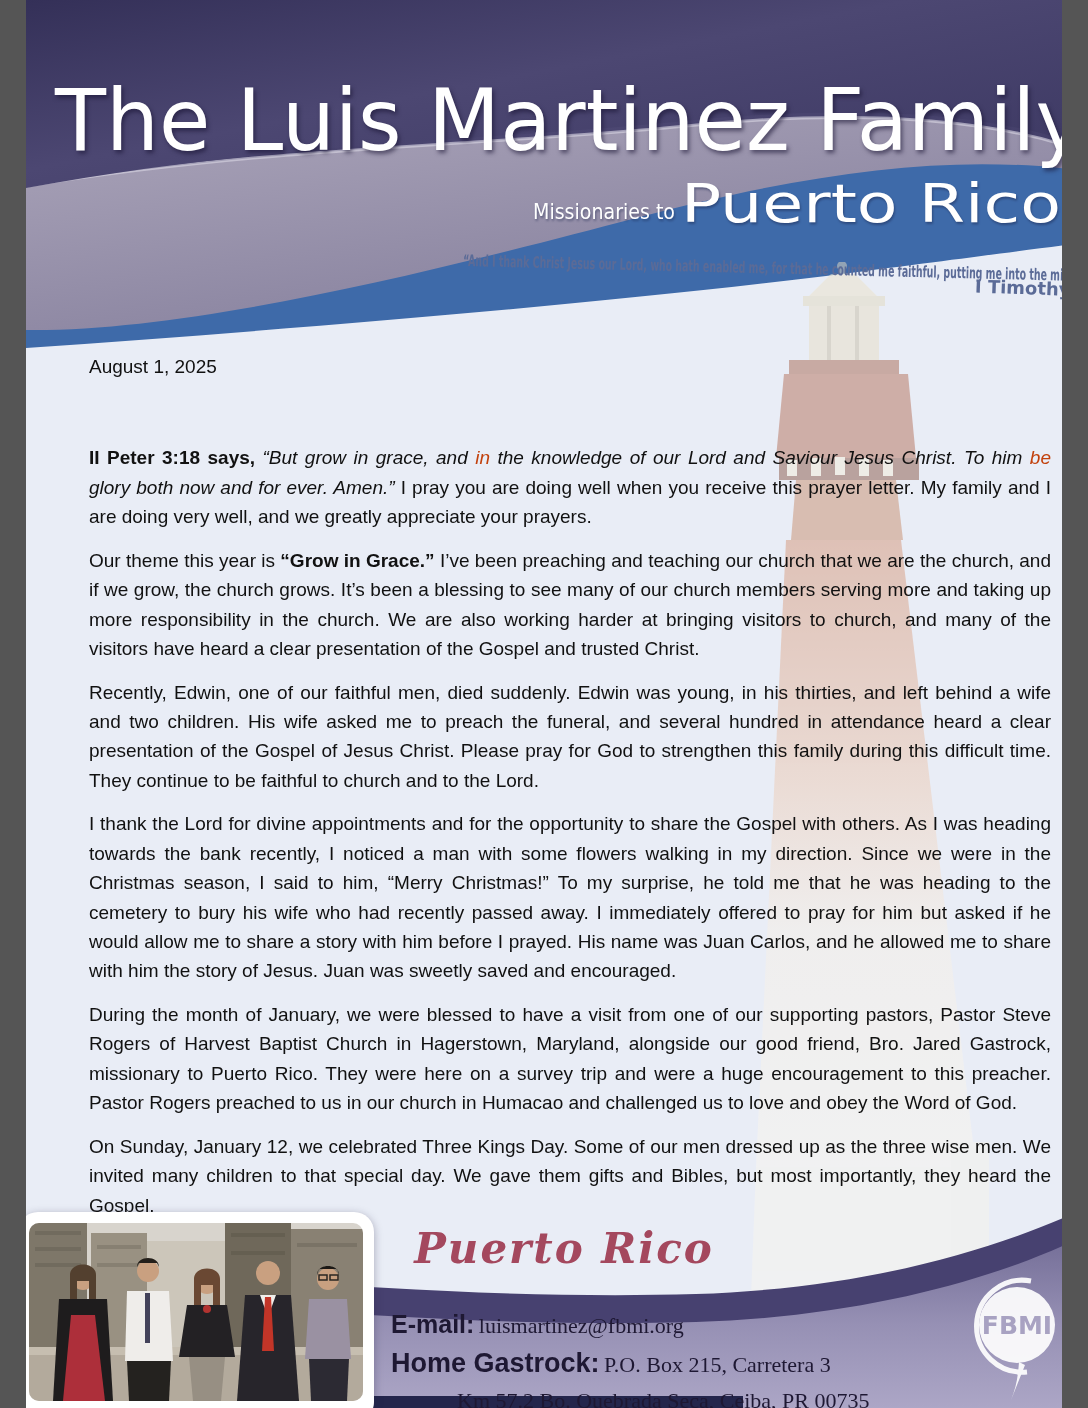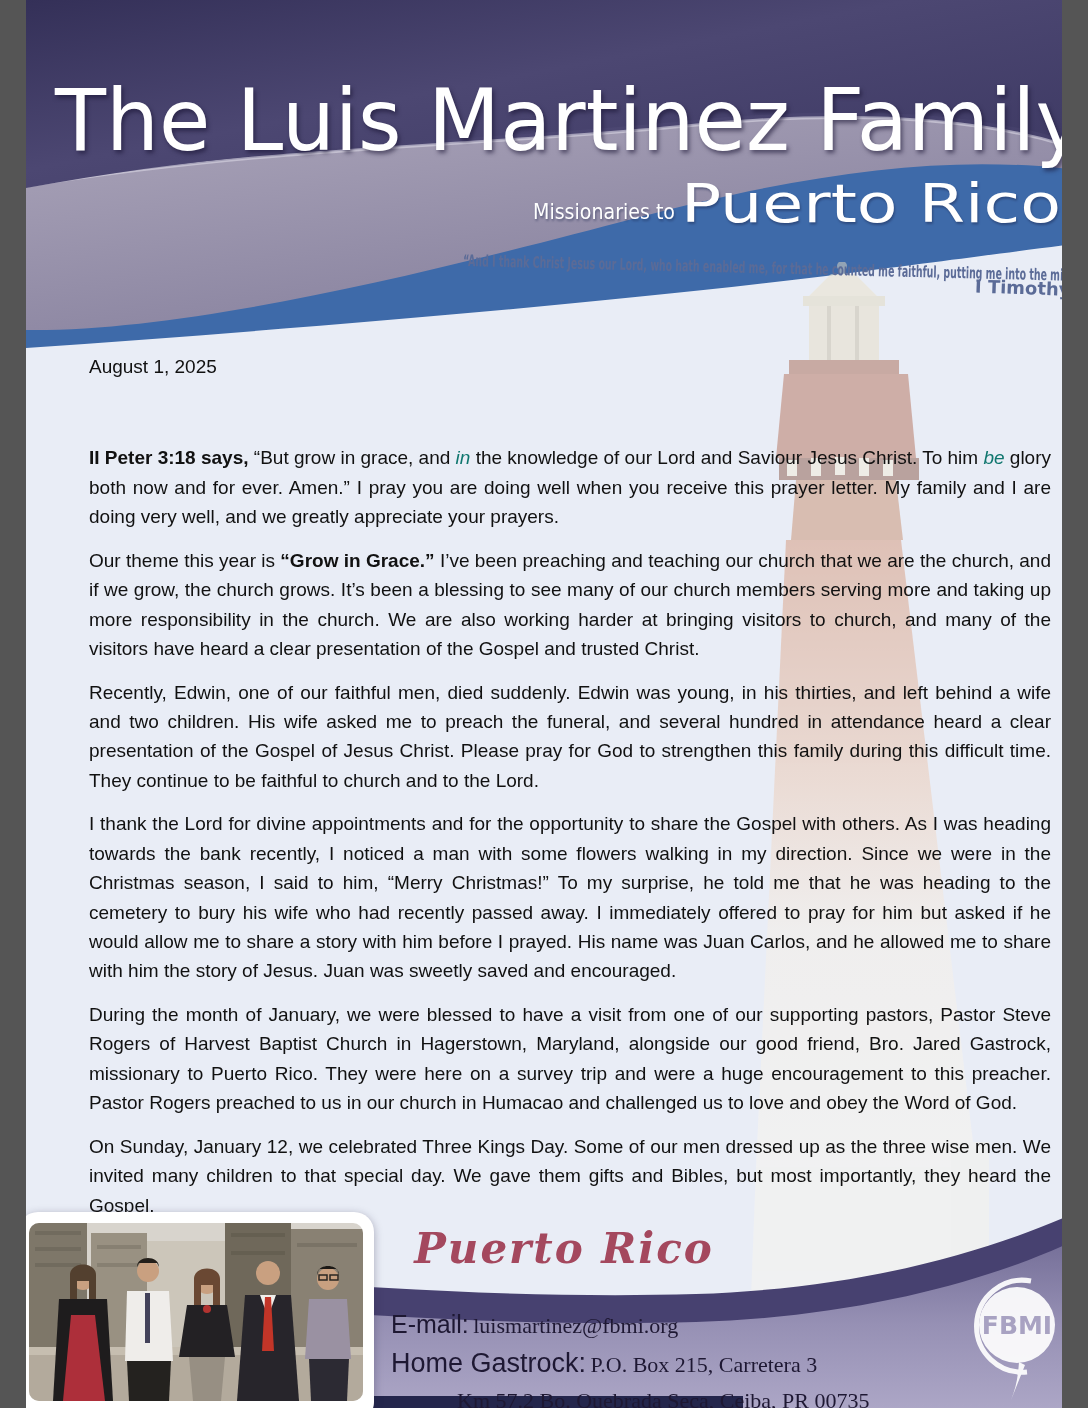--- a/index.html
+++ b/index.html
@@ -14,36 +14,36 @@
   .band-text{filter:drop-shadow(1px 2px 1px rgba(25,35,75,.45));}
   .lighthouse-svg{position:absolute;left:705px;top:262px;z-index:2;}
   .verse-svg{position:absolute;left:425px;top:238px;z-index:5;}
   .letter-body{
     position:absolute;left:63px;top:352px;width:962px;z-index:3;
     font-size:19px;line-height:1.55;text-align:justify;
   }
   .letter-body p{margin:0 0 14px 0;}
   .letter-date{margin:0 0 62px 0 !important;}
   .salutation{margin:0 0 21px 0 !important;}
-  .gray-word{color:#0f766e;font-style:italic;}
-  .q-italic{}
+  .gray-word{color:#c2410c;font-style:italic;}
+  .q-italic{font-style:italic;}
   .footer-wave-svg{position:absolute;left:0;top:1130px;z-index:4;}
   .tagline1{
     position:absolute;left:358px;top:1194px;width:402px;z-index:5;
     text-align:center;font-family:"DejaVu Serif",serif;font-style:italic;
     font-size:26px;letter-spacing:1px;color:#a4485e;font-weight:bold;
   }
   .tagline2{
     position:absolute;left:358px;top:1224px;width:360px;z-index:5;
     text-align:center;font-family:"DejaVu Serif",serif;font-style:italic;
     font-size:42px;letter-spacing:2px;color:#a4485e;font-weight:bold;
   }
   .contact{position:absolute;left:365px;top:1310px;z-index:6;color:#1e1833;}
   .contact-row{margin-bottom:9px;white-space:nowrap;}
-  .contact-label{font-weight:normal;font-size:25px;text-align:center;}
+  .contact-label{font-weight:bold;font-size:25px;text-align:center;}
   .contact-label.big{font-size:27px;}
   .contact-value{font-family:"Liberation Serif",serif;font-size:22px;margin-top:10px;}
   .contact-indent{margin-left:66px;}
   .fbmi-svg{position:absolute;left:935px;top:1276px;z-index:6;}
   .navy-strip{position:absolute;left:345px;top:1396px;width:372px;height:12px;
     background:#24264c;z-index:5;}
   .photo-frame{
     position:absolute;left:-8px;top:1212px;width:356px;height:210px;z-index:7;
     background:#fff;border-radius:20px;padding:11px;box-sizing:border-box;
     box-shadow:0 2px 8px rgba(40,35,70,.35);

